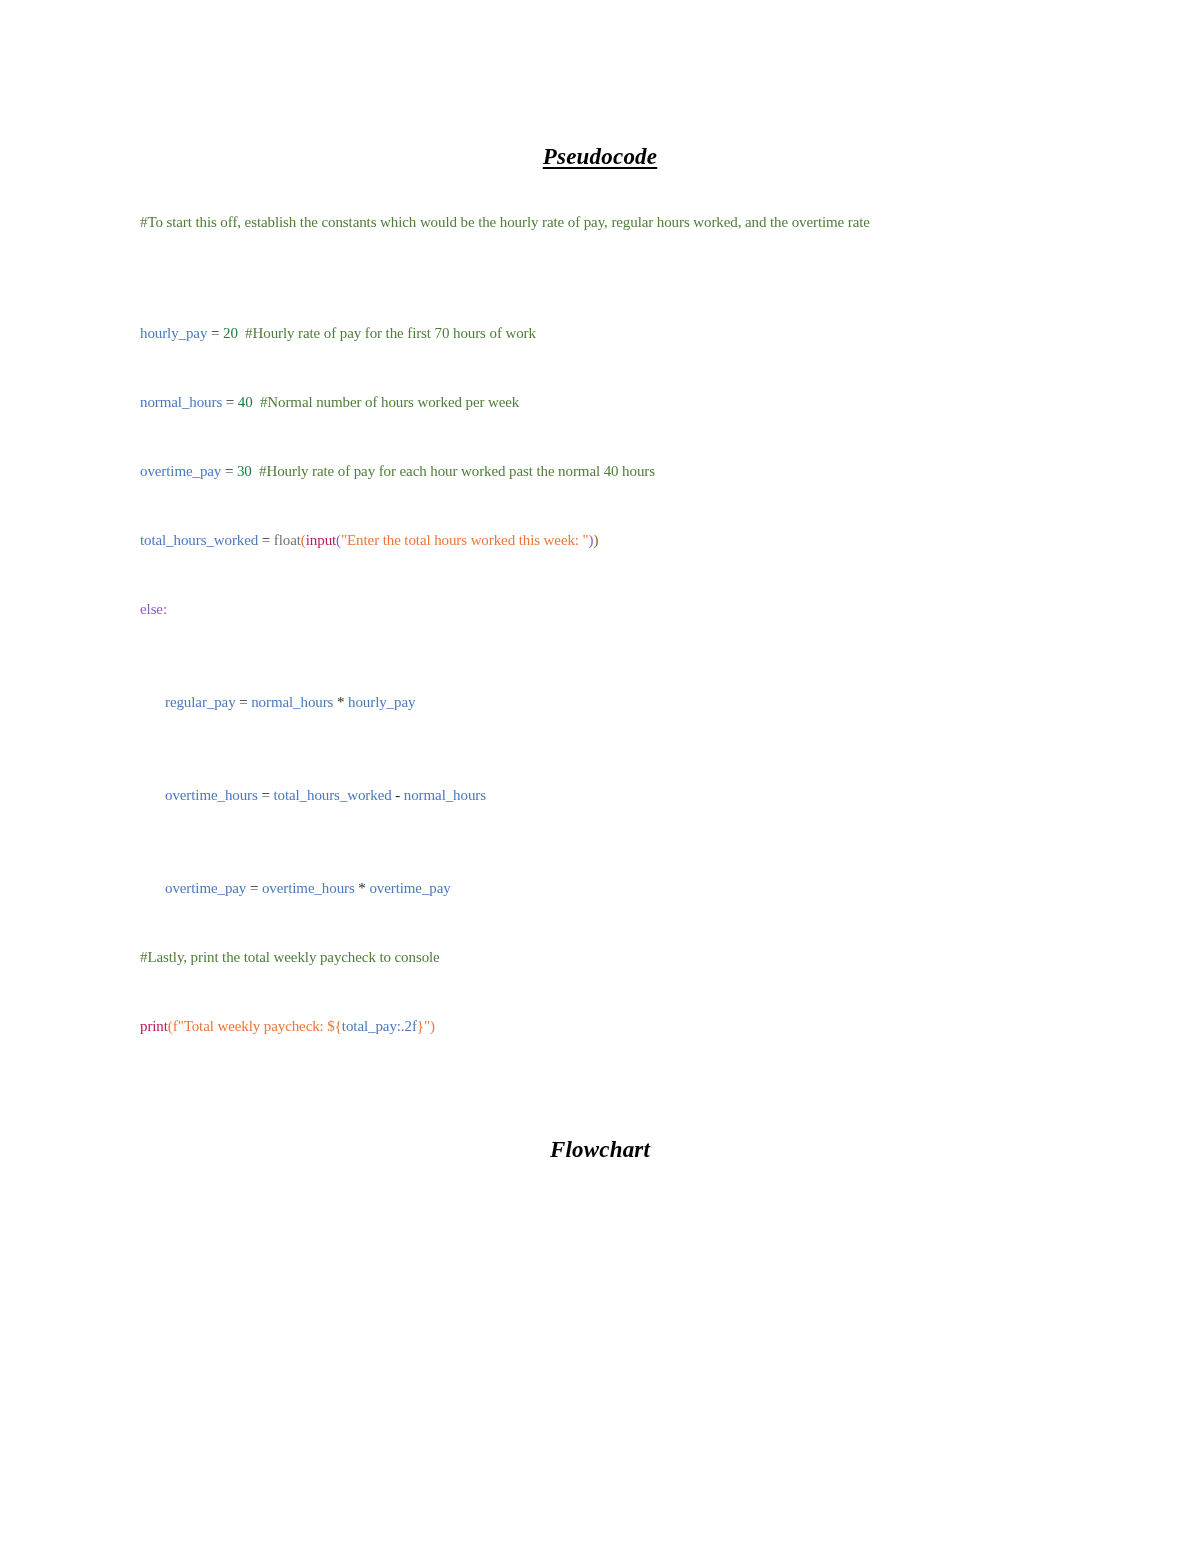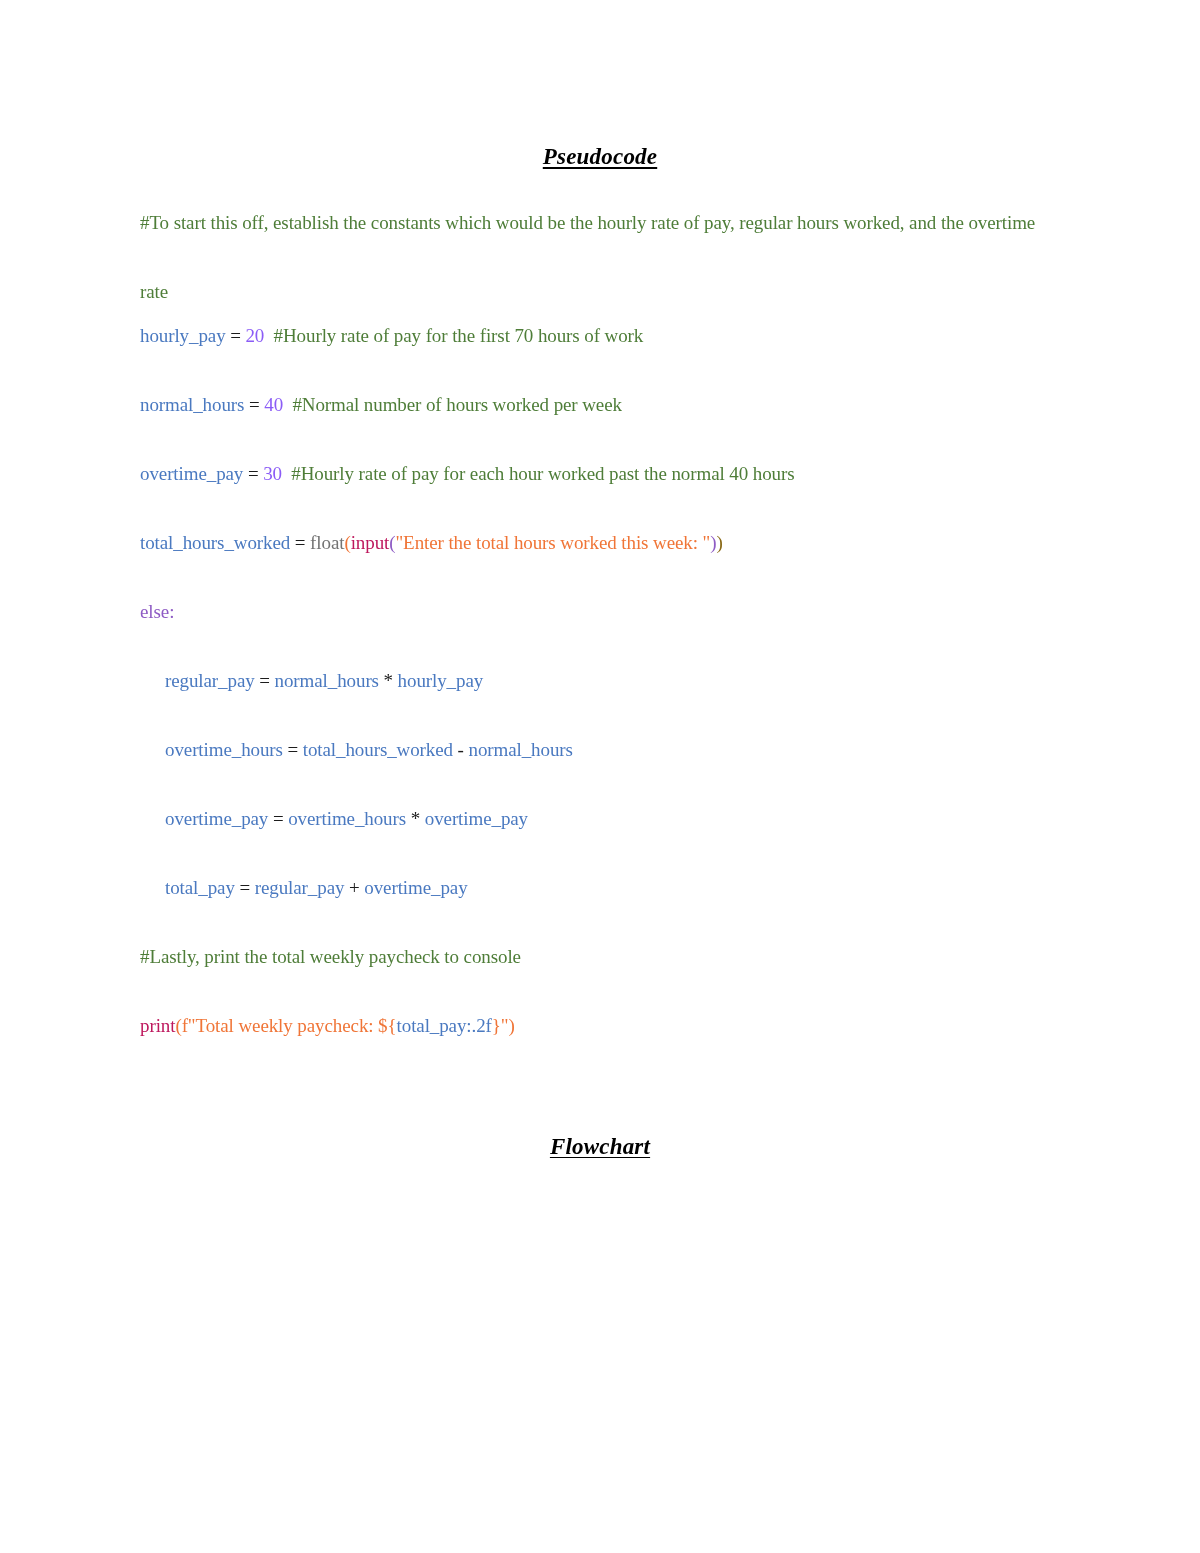--- a/index.html
+++ b/index.html
@@ -38,35 +38,35 @@
     color: #000000;
     text-decoration: underline;
     text-underline-offset: 3px;
     letter-spacing: 0.2px;
   }
   #heading-pseudocode { margin: 0; padding-top: 145px; }
   #heading-flowchart  { margin: 6px; padding-top: 44px; }
 
   
   .line {
-    font-size: 19px;
+    font-size: 15px;
     line-height: 1;
     height: 69px;            
     white-space: pre-wrap;
     color: #000000;
     letter-spacing: -0.1px;
   }
   .line.wrap2 { height: 138px; line-height: 69px; }
-  .line.indent { padding-left: 25px; }
+  .line.indent { padding-left: 25px; margin-top: 24px; }
 
   
   .tok-comment  { color: #4e7d38; }
   .tok-var      { color: #4a79c0; }
   .tok-op       { color: #1c1c1c; }
-  .tok-num      { color: #8b5cf6; text-align: center; }
+  .tok-num      { color: #15803d; text-align: center; }
   .tok-builtin  { color: #737373; }
   .tok-func     { color: #be185d; }
   .tok-str      { color: #f07537; }
   .tok-paren1   { color: #f07537; }
   .tok-paren2   { color: #8e5bc4; }
   .tok-paren3   { color: #8a6a18; }
   .tok-keyword  { color: #8e5bc4; }
   .tok-brace    { color: #f07537; }
 
   .spacer-sm { height: 20px; }
@@ -94,21 +94,20 @@
 
 
     <div class="line tok-keyword">else:</div>
 
     <div class="line indent"><span class="tok-var">regular_pay</span><span class="tok-op"> = </span><span class="tok-var">normal_hours</span><span class="tok-op"> * </span><span class="tok-var">hourly_pay</span></div>
 
     <div class="line indent"><span class="tok-var">overtime_hours</span><span class="tok-op"> = </span><span class="tok-var">total_hours_worked</span><span class="tok-op"> - </span><span class="tok-var">normal_hours</span></div>
 
     <div class="line indent"><span class="tok-var">overtime_pay</span><span class="tok-op"> = </span><span class="tok-var">overtime_hours</span><span class="tok-op"> * </span><span class="tok-var">overtime_pay</span></div>
 
-    <div class="line indent"><span class="tok-var">total_pay</span><span class="tok-op"> = </span><span class="tok-var">regular_pay</span><span class="tok-op"> + </span><span class="tok-var">overtime_pay</span></div>
 
     <div class="line tok-comment">#Lastly, print the total weekly paycheck to console</div>
 
     <div class="line"><span class="tok-func">print</span><span class="tok-paren1">(</span><span class="tok-str">f"Total weekly paycheck: </span><span class="tok-str">$</span><span class="tok-brace">{</span><span class="tok-var">total_pay:.2f</span><span class="tok-brace">}</span><span class="tok-str">"</span><span class="tok-paren1">)</span></div>
 
     <div class="doc-heading" id="heading-flowchart">Flowchart</div>
 
   </div>
 </div>
 

